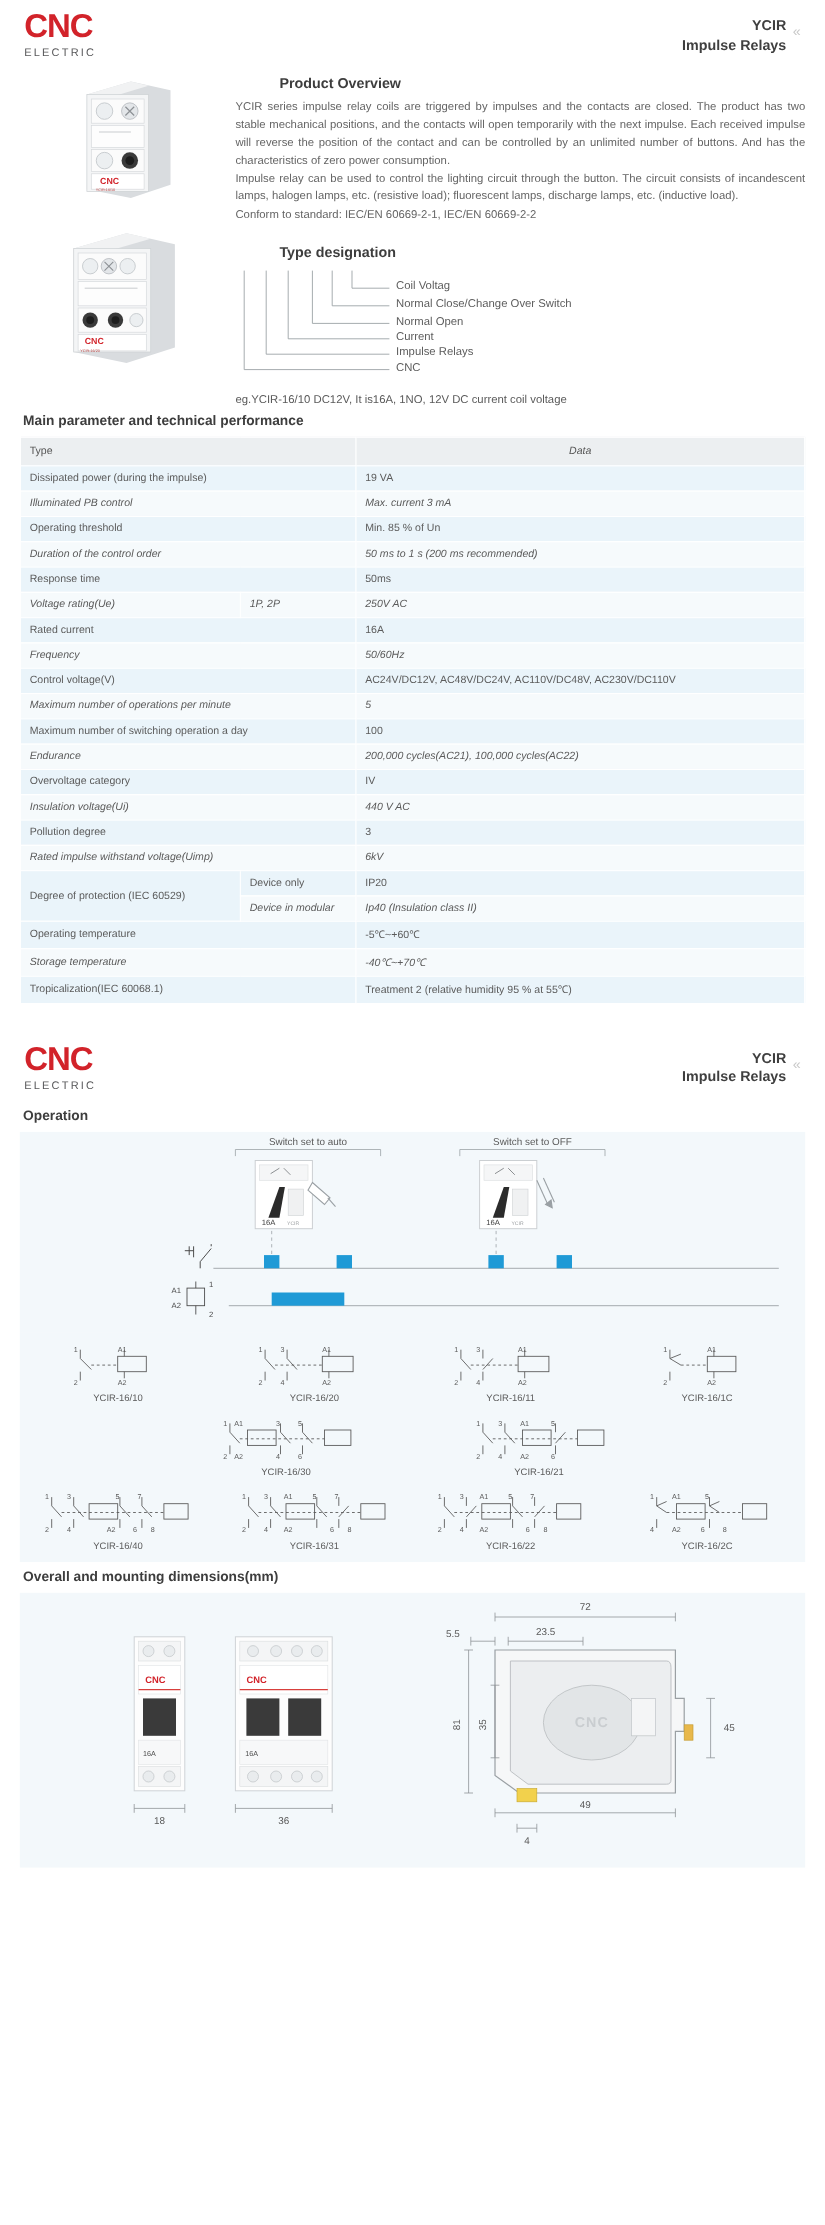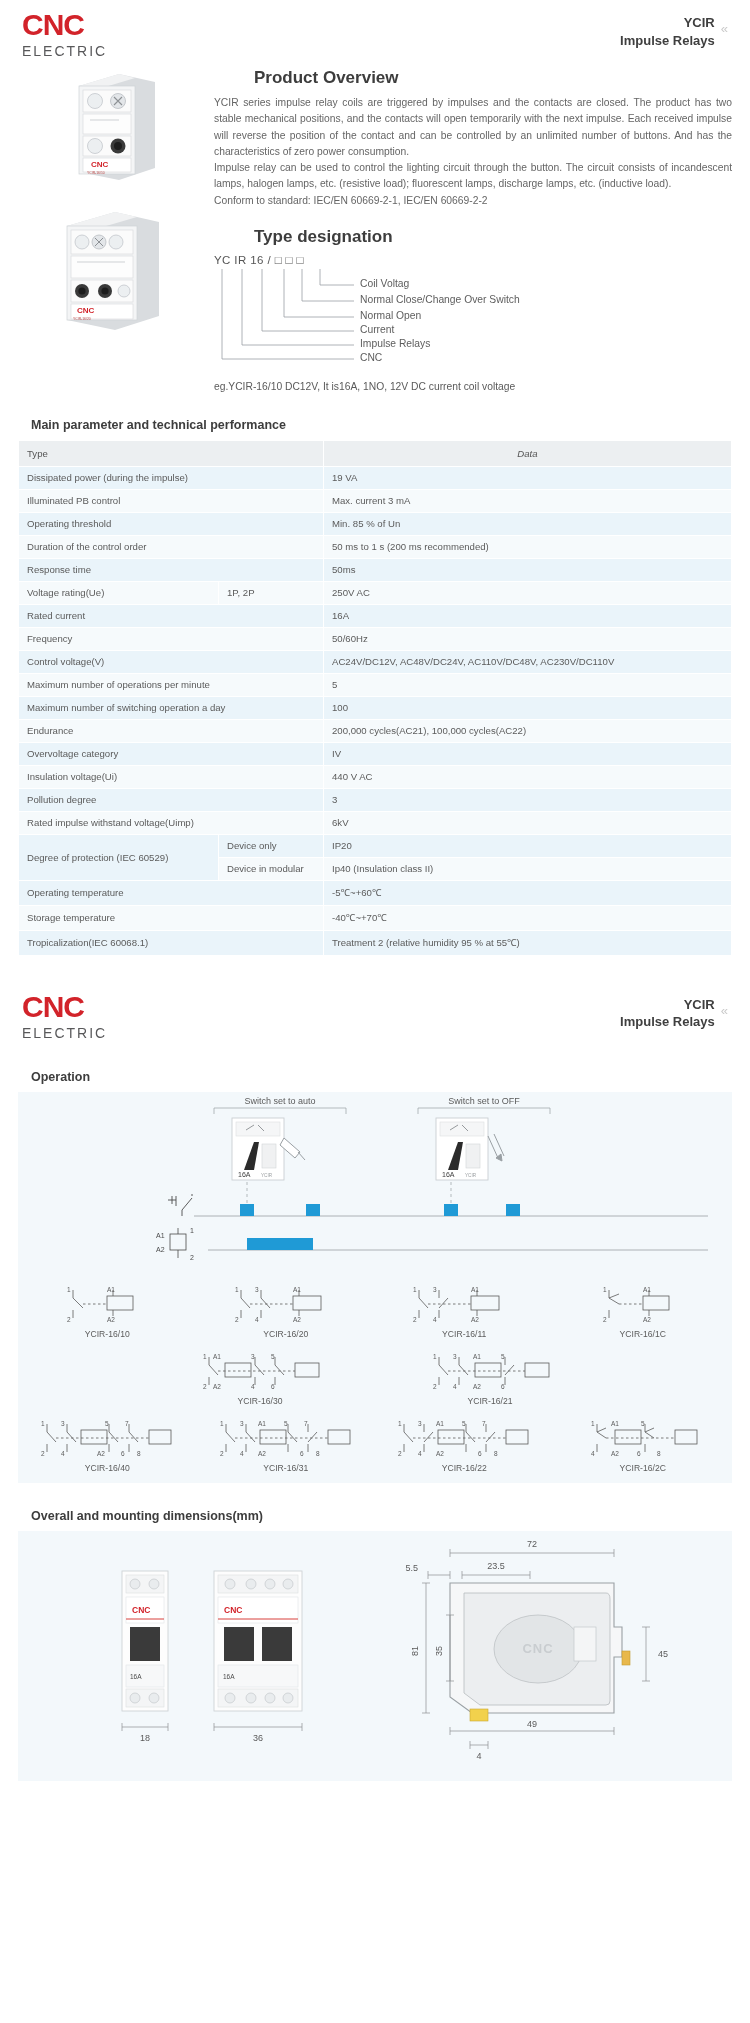--- a/index.html
+++ b/index.html
@@ -11,61 +11,61 @@
     -webkit-font-smoothing: antialiased;
   }
   .page { width: 750px; position: relative; background: #fff; }
 
   
   .hdr { display: flex; justify-content: space-between; align-items: flex-start;
          padding: 10px 22px 0 22px; height: 62px; }
   .logo-wrap { display: flex; flex-direction: column; align-items: flex-start; }
   .logo-cnc { font-size: 30px; font-weight: bold; color: #d2232a; letter-spacing: -1px;
               line-height: 1; font-family: "Liberation Sans", sans-serif; }
-  .logo-elec { font-size: 14px; color: #58585a; letter-spacing: 2.0px; margin-top: 3px; }
+  .logo-elec { font-size: 10px; color: #58585a; letter-spacing: 2.0px; margin-top: 3px; }
   .hdr-right { display: flex; align-items: flex-start; gap: 6px; padding-top: 4px; }
   .hdr-titles { text-align: right; line-height: 1.35; }
   .hdr-t1 { font-size: 13px; font-weight: bold; color: #3f3f3f; }
   .hdr-t2 { font-size: 13px; font-weight: bold; color: #3f3f3f; }
   .chev { color: #c9c9c9; font-size: 13px; padding-top: 7px; }
 
   
   .ov { display: flex; padding: 0 18px 0 18px; }
   .ov-img { width: 190px; flex: 0 0 190px; display: flex; flex-direction: column;
             align-items: center; gap: 8px; padding-top: 6px; }
   .ov-txt { flex: 1; padding-left: 6px; padding-top: 6px; }
-  h3.sec { font-size: 17px; font-weight: bold; color: #3d3d3d; margin-bottom: 7px; padding-left: 40px; }
+  h3.sec { font-size: 13px; font-weight: bold; color: #3d3d3d; margin-bottom: 7px; padding-left: 40px; }
   .para { font-size: 10.3px; line-height: 1.58; color: #656565; text-align: justify; }
   .para.nj { text-align: left; }
 
   
   .relay { position: relative; }
   .relay svg { display: block; }
 
   
   .td-wrap { padding-top: 18px; }
   .td-code { font-size: 11.5px; color: #555; letter-spacing: .4px; margin-bottom: 1px;
              font-family: "Liberation Sans", sans-serif; }
   .td-diagram { position: relative; height: 108px; }
   .td-diagram svg { position: absolute; left: 0; top: 0; }
   .td-labels { position: absolute; left: 0; top: 0; }
   .td-label { position: absolute; font-size: 10.3px; color: #5d5d5d; white-space: nowrap; }
   .eg { font-size: 10.3px; color: #5a5a5a; padding-top: 6px; }
 
   
   .sec-title { font-size: 12.5px; font-weight: bold; color: #3d3d3d;
-               padding: 0 31px; margin-top: 26px; margin-bottom: 8px; }
+               padding: 0 21px; margin-top: 6px; margin-bottom: 8px; }
   table.param { width: 714px; margin: 0 18px; border-collapse: collapse;
                 font-size: 9.6px; color: #5b5b5b; }
   table.param th { background: #eceff1; font-weight: normal; color: #555;
                    padding: 7px 8px; text-align: left; border: 1px solid #ffffff; }
   table.param th.data-h { text-align: center; font-style: italic; }
   table.param td { padding: 5.5px 8px; border: 1px solid #ffffff; vertical-align: middle; }
   table.param tr.odd td { background: #eaf4fa; }
-  table.param tr.even td { background: #f6fafc; }
+  table.param tr.even td { background: #f6fafc; font-style: italic; }
   td.c1 { width: 200px; }
   td.c2 { width: 105px; }
 
   
   .page2 { margin-top: 26px; }
   .op-box { margin: 0 18px; background: #f3f8fb; height: 182px; position: relative; }
   .op-box svg { position: absolute; left: 0; top: 0; }
   .cd-box { margin: 0 18px; background: #f3f8fb; position: relative; padding: 8px 0 10px 0; }
   .cd-row { display: flex; justify-content: space-around; align-items: flex-end; }
   .cd-cell { width: 150px; text-align: center; }
@@ -147,21 +147,20 @@
     </div>
 
     <div class="ov-txt">
       <h3 class="sec">Product Overview</h3>
       <p class="para">YCIR series impulse relay coils are triggered by impulses and the contacts are closed. The product has two stable mechanical positions, and the contacts will open temporarily with the next impulse. Each received impulse will reverse the position of the contact and can be controlled by an unlimited number of buttons. And has the characteristics of zero power consumption.</p>
       <p class="para">Impulse relay can be used to control the lighting circuit through the button. The circuit consists of incandescent lamps, halogen lamps, etc. (resistive load); fluorescent lamps, discharge lamps, etc. (inductive load).</p>
       <p class="para nj">Conform to standard: IEC/EN 60669-2-1, IEC/EN 60669-2-2</p>
 
       <div class="td-wrap">
         <h3 class="sec">Type designation</h3>
-        <div class="td-code">YC  IR  16 / □ □ □</div>
 
         <div class="td-diagram">
           <svg width="420" height="108" viewBox="0 0 420 108">
             <g stroke="#9aa0a4" stroke-width="0.8" fill="none">
               <path d="M8 2 V92 H140"></path>
               <path d="M28 2 V78 H140"></path>
               <path d="M48 2 V64 H140"></path>
               <path d="M70 2 V50 H140"></path>
               <path d="M88 2 V34 H140"></path>
               <path d="M106 2 V18 H140"></path>

